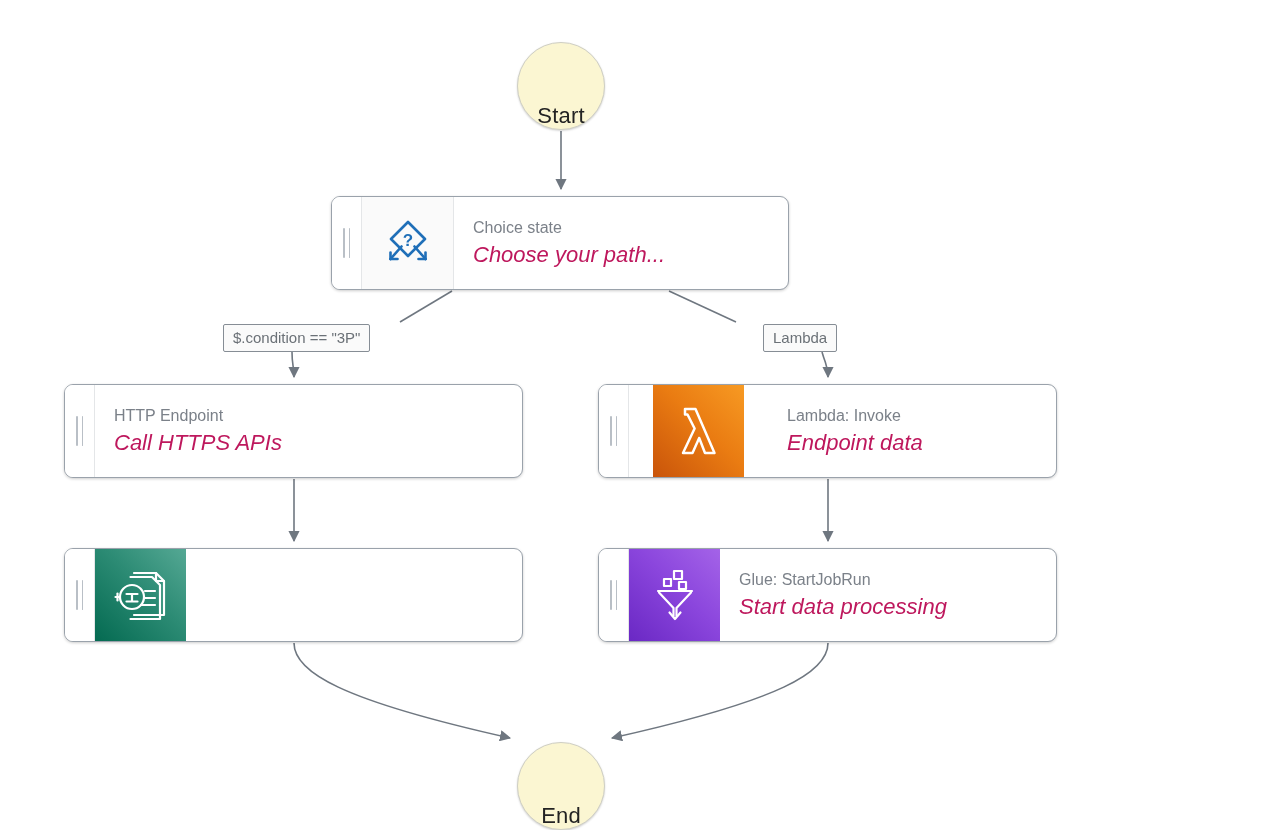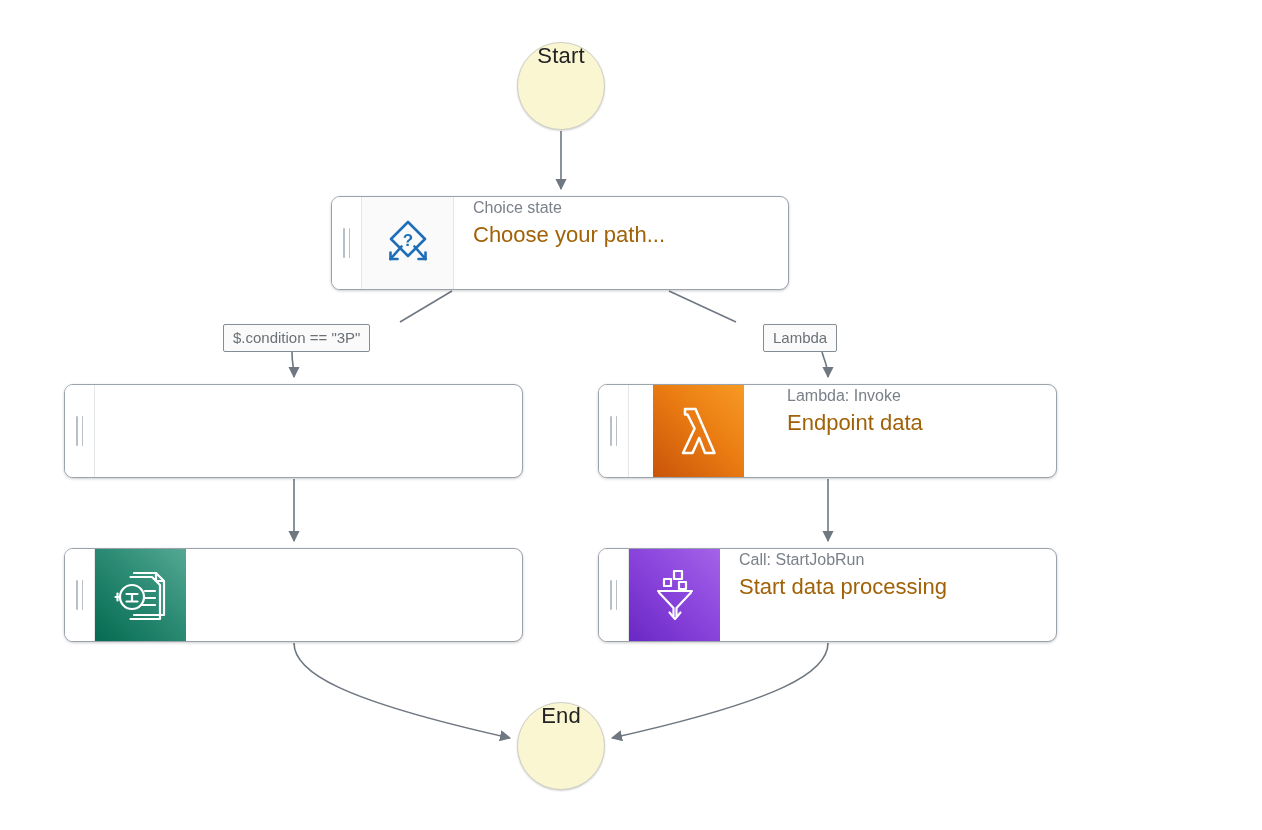--- a/index.html
+++ b/index.html
@@ -30,31 +30,31 @@
   
   .terminal {
     position: absolute;
     width: 88px;
     height: 88px;
     border-radius: 50%;
     background: #fbf6d2;
     border: 1px solid #cfcfc4;
     box-shadow: 0 1px 2px rgba(0,0,0,0.18);
     display: flex;
-    align-items: flex-start;
+    align-items: flex-end;
     justify-content: center;
     box-sizing: border-box;
   }
   .terminal-label {
     font-size: 22px;
     color: #232323;
     letter-spacing: 0.2px;
   }
   #node-start { left: 517px; top: 42px; }
-  #node-end   { left: 517px; top: 702px; }
+  #node-end   { left: 517px; top: 742px; }
 
   
   .card {
     position: absolute;
     height: 94px;
     background: #ffffff;
     border: 1px solid #9aa2ab;
     border-radius: 9px;
     box-shadow: 0 1px 3px rgba(0,0,0,0.20);
     display: flex;
@@ -88,35 +88,37 @@
     border-right: 1px solid #e4e6e8;
   }
   .icon-tile.plain   { background: #fafafa; }
   .icon-tile.lambda  { background: linear-gradient(225deg, #f79a23 0%, #ea7c12 45%, #c9540a 100%); border-right: none; }
   .icon-tile.textract{ background: linear-gradient(225deg, #55a894 0%, #2c8b74 45%, #046a51 100%); border-right: none; }
   .icon-tile.glue    { background: linear-gradient(225deg, #a463e8 0%, #8b46dd 45%, #6a28c4 100%); border-right: none; }
   .card-text {
     flex: 1 1 auto;
     display: flex;
     flex-direction: column;
+    justify-content: center;
     padding-left: 19px;
     min-width: 0;
   }
   .card-subtitle {
     font-size: 16px;
     color: #7b8189;
     line-height: 1.35;
     white-space: nowrap;
   }
   .card-title {
     font-size: 22px;
-    color: #a16207;
+    color: #be185d;
     line-height: 1.3;
     margin-top: 2px;
     white-space: nowrap;
+    font-style: italic;
   }
 
   #node-choice   { left: 331px; top: 196px; width: 458px; }
   #node-http     { left:  64px; top: 384px; width: 459px; }
   #node-lambda   { left: 598px; top: 384px; width: 459px; gap: 24px; }
   #node-textract { left:  64px; top: 548px; width: 459px; }
   #node-glue     { left: 598px; top: 548px; width: 459px; }
 
   
   .edge-label {
@@ -194,20 +196,24 @@
       <div class="card-subtitle">Choice state</div>
       <div class="card-title">Choose your path...</div>
     </div>
   </div>
 
   <div class="card" id="node-http">
     <div class="grip">
       <span></span>
         <span></span>
     </div>
+    <div class="card-text">
+      <div class="card-subtitle">HTTP Endpoint</div>
+      <div class="card-title">Call HTTPS APIs</div>
+    </div>
   </div>
 
   <div class="card" id="node-lambda">
     <div class="grip">
       <span></span>
         <span></span>
     </div>
     <div class="icon-tile lambda">
       <svg width="50" height="54" viewBox="0 0 50 54" xmlns="http://www.w3.org/2000/svg">
         <path d="M 11 5 L 21.5 5 L 40.5 49 L 31 49 L 25.2 34 L 18.5 49 L 9 49 L 20.6 24.5 L 13.5 10.5 L 11 10.5 Z" fill="none" stroke="#ffffff" stroke-width="2.5" stroke-linejoin="round" stroke-linecap="round"></path>
@@ -260,21 +266,21 @@
           <rect x="25" y="4" width="8" height="8"></rect>
           <rect x="30" y="15" width="7" height="7"></rect>
           <path d="M 9 24 L 43 24"></path>
           <path d="M 10 25.5 L 24.5 41 L 24.5 49"></path>
           <path d="M 42 25.5 L 27.5 41 L 27.5 49"></path>
           <path d="M 20.5 45.5 L 26 52 L 31.5 45.5"></path>
         </g>
       </svg>
     </div>
     <div class="card-text">
-      <div class="card-subtitle">Call: StartJobRun</div>
+      <div class="card-subtitle">Glue: StartJobRun</div>
       <div class="card-title">Start data processing</div>
     </div>
   </div>
 
   <div class="edge-label" id="label-condition">$.condition == "3P"</div>
   <div class="edge-label" id="label-default">Lambda</div>
 
   <div class="terminal" id="node-end">
     <span class="terminal-label">End</span>
   </div>

